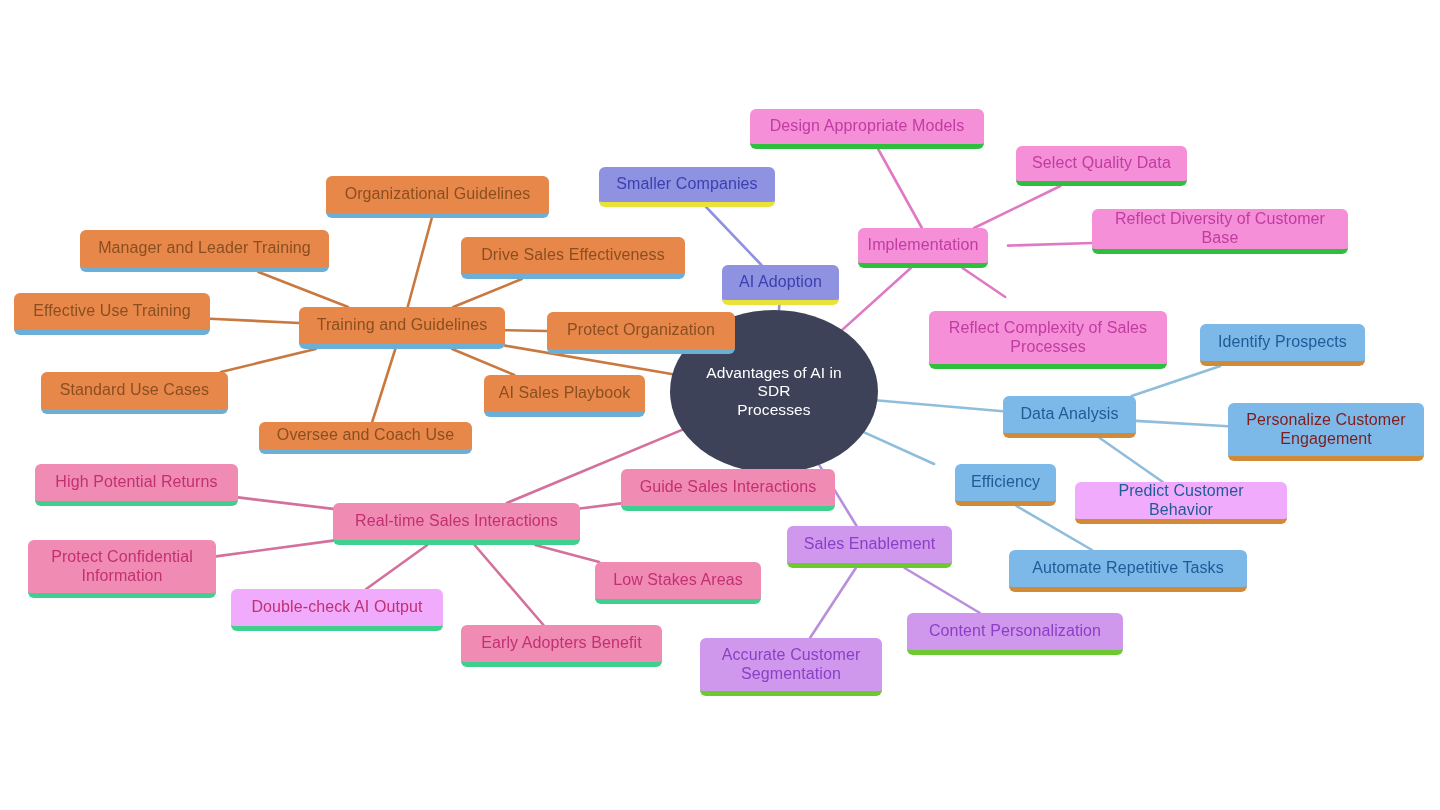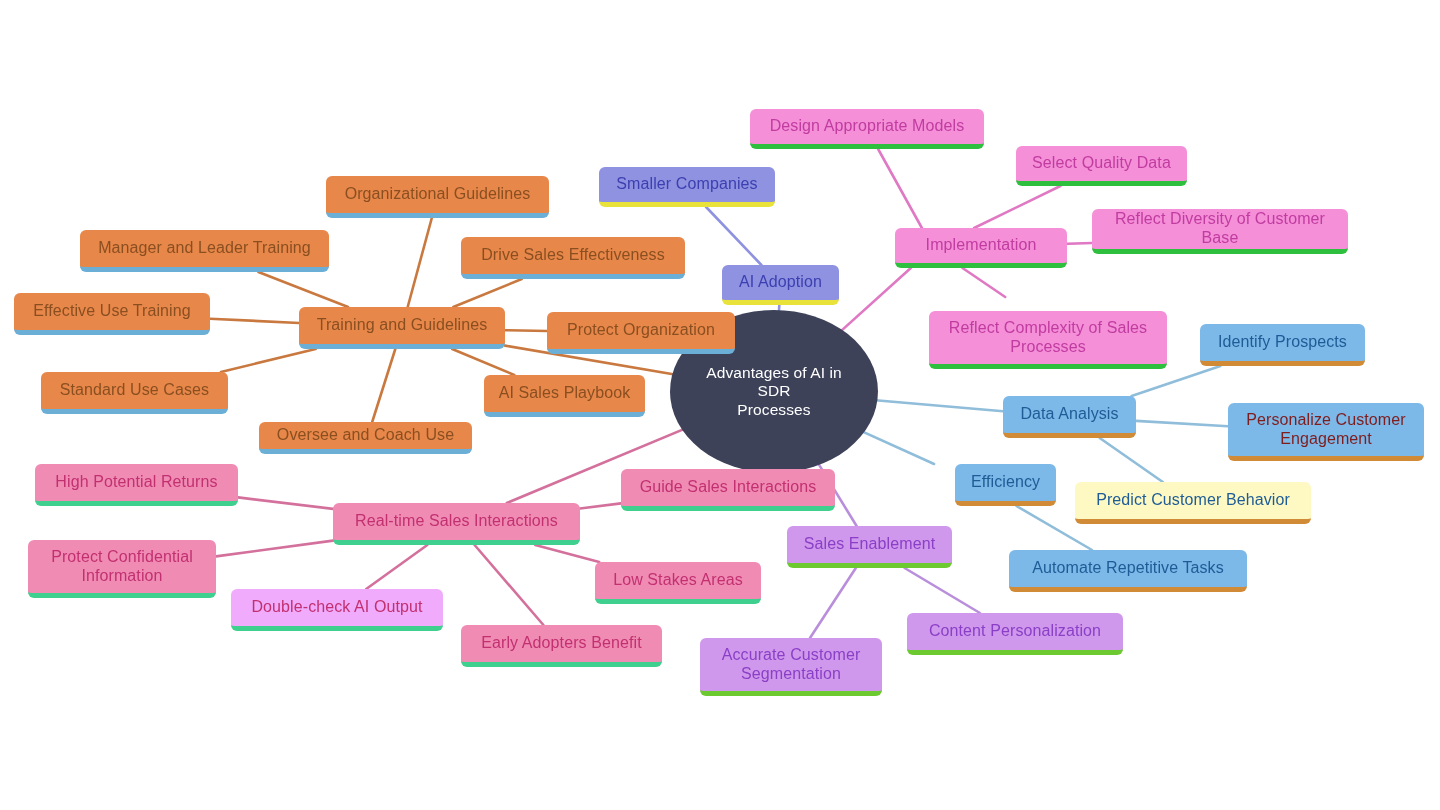--- a/index.html
+++ b/index.html
@@ -100,32 +100,32 @@
       <div class="node" style="left: 547px; top: 312px; width: 188px; height: 42px; background: rgb(232, 135, 74); color: rgb(138, 79, 32); border-bottom: 5px solid rgb(107, 175, 214);"><span>Protect Organization</span></div>
       <div class="node" style="left: 484px; top: 375px; width: 161px; height: 42px; background: rgb(232, 135, 74); color: rgb(138, 79, 32); border-bottom: 5px solid rgb(107, 175, 214);"><span>AI Sales Playbook</span></div>
       <div class="node" style="left: 333px; top: 503px; width: 247px; height: 42px; background: rgb(240, 140, 180); color: rgb(194, 48, 112); border-bottom: 5px solid rgb(63, 207, 142);"><span>Real-time Sales Interactions</span></div>
       <div class="node" style="left: 621px; top: 469px; width: 214px; height: 42px; background: rgb(240, 140, 180); color: rgb(194, 48, 112); border-bottom: 5px solid rgb(63, 207, 142);"><span>Guide Sales Interactions</span></div>
       <div class="node" style="left: 35px; top: 464px; width: 203px; height: 42px; background: rgb(240, 140, 180); color: rgb(194, 48, 112); border-bottom: 5px solid rgb(63, 207, 142);"><span>High Potential Returns</span></div>
       <div class="node" style="left: 28px; top: 540px; width: 188px; height: 58px; background: rgb(240, 140, 180); color: rgb(194, 48, 112); border-bottom: 5px solid rgb(63, 207, 142);"><span>Protect Confidential
 Information</span></div>
       <div class="node" style="left: 231px; top: 589px; width: 212px; height: 42px; background: #f0abfc; color: rgb(194, 48, 112); border-bottom: 5px solid rgb(63, 207, 142);"><span>Double-check AI Output</span></div>
       <div class="node" style="left: 461px; top: 625px; width: 201px; height: 42px; background: rgb(240, 140, 180); color: rgb(194, 48, 112); border-bottom: 5px solid rgb(63, 207, 142);"><span>Early Adopters Benefit</span></div>
       <div class="node" style="left: 595px; top: 562px; width: 166px; height: 42px; background: rgb(240, 140, 180); color: rgb(194, 48, 112); border-bottom: 5px solid rgb(63, 207, 142);"><span>Low Stakes Areas</span></div>
-      <div class="node" style="left: 858px; top: 228px; width: 172px; height: 40px; background: rgb(244, 143, 216); color: rgb(193, 60, 160); border-bottom: 5px solid rgb(47, 191, 63); margin-left: 37px;"><span>Implementation</span></div>
+      <div class="node" style="left: 858px; top: 228px; width: 130px; height: 40px; background: rgb(244, 143, 216); color: rgb(193, 60, 160); border-bottom: 5px solid rgb(47, 191, 63);"><span>Implementation</span></div>
       <div class="node" style="left: 750px; top: 109px; width: 234px; height: 40px; background: rgb(244, 143, 216); color: rgb(193, 60, 160); border-bottom: 5px solid rgb(47, 191, 63);"><span>Design Appropriate Models</span></div>
       <div class="node" style="left: 1016px; top: 146px; width: 171px; height: 40px; background: rgb(244, 143, 216); color: rgb(193, 60, 160); border-bottom: 5px solid rgb(47, 191, 63);"><span>Select Quality Data</span></div>
       <div class="node" style="left: 1092px; top: 209px; width: 256px; height: 45px; background: rgb(244, 143, 216); color: rgb(193, 60, 160); border-bottom: 5px solid rgb(47, 191, 63);"><span>Reflect Diversity of Customer
 Base</span></div>
       <div class="node" style="left: 929px; top: 311px; width: 238px; height: 58px; background: rgb(244, 143, 216); color: rgb(193, 60, 160); border-bottom: 5px solid rgb(47, 191, 63);"><span>Reflect Complexity of Sales
 Processes</span></div>
       <div class="node" style="left: 1003px; top: 396px; width: 133px; height: 42px; background: rgb(124, 184, 232); color: rgb(31, 92, 150); border-bottom: 5px solid rgb(209, 138, 54);"><span>Data Analysis</span></div>
       <div class="node" style="left: 1200px; top: 324px; width: 165px; height: 42px; background: rgb(124, 184, 232); color: rgb(31, 92, 150); border-bottom: 5px solid rgb(209, 138, 54);"><span>Identify Prospects</span></div>
       <div class="node" style="left: 1228px; top: 403px; width: 196px; height: 58px; background: rgb(124, 184, 232); color: #7f1d1d; border-bottom: 5px solid rgb(209, 138, 54);"><span>Personalize Customer
 Engagement</span></div>
-      <div class="node" style="left: 1075px; top: 482px; width: 236px; height: 42px; background: #fef9c3; color: rgb(31, 92, 150); border-bottom: 5px solid rgb(209, 138, 54);"><span>Predict Customer Behavior</span></div>
+      <div class="node" style="left: 1075px; top: 482px; width: 212px; height: 42px; background: #f0abfc; color: rgb(31, 92, 150); border-bottom: 5px solid rgb(209, 138, 54);"><span>Predict Customer Behavior</span></div>
       <div class="node" style="left: 930px; top: 464px; width: 101px; height: 42px; background: rgb(124, 184, 232); color: rgb(31, 92, 150); border-bottom: 5px solid rgb(209, 138, 54); margin-left: 25px;"><span>Efficiency</span></div>
       <div class="node" style="left: 1009px; top: 550px; width: 238px; height: 42px; background: rgb(124, 184, 232); color: rgb(31, 92, 150); border-bottom: 5px solid rgb(209, 138, 54);"><span>Automate Repetitive Tasks</span></div>
       <div class="node" style="left: 787px; top: 526px; width: 165px; height: 42px; background: rgb(207, 152, 236); color: rgb(138, 63, 198); border-bottom: 5px solid rgb(108, 201, 47);"><span>Sales Enablement</span></div>
       <div class="node" style="left: 700px; top: 638px; width: 182px; height: 58px; background: rgb(207, 152, 236); color: rgb(138, 63, 198); border-bottom: 5px solid rgb(108, 201, 47);"><span>Accurate Customer
 Segmentation</span></div>
       <div class="node" style="left: 907px; top: 613px; width: 216px; height: 42px; background: rgb(207, 152, 236); color: rgb(138, 63, 198); border-bottom: 5px solid rgb(108, 201, 47);"><span>Content Personalization</span></div>
       <div class="node" style="left: 722px; top: 265px; width: 117px; height: 40px; background: rgb(142, 146, 224); color: rgb(61, 63, 176); border-bottom: 5px solid rgb(232, 226, 58);"><span>AI Adoption</span></div>
       <div class="node" style="left: 599px; top: 167px; width: 176px; height: 40px; background: rgb(142, 146, 224); color: rgb(61, 63, 176); border-bottom: 5px solid rgb(232, 226, 58);"><span>Smaller Companies</span></div>
     </div>
 </div>

